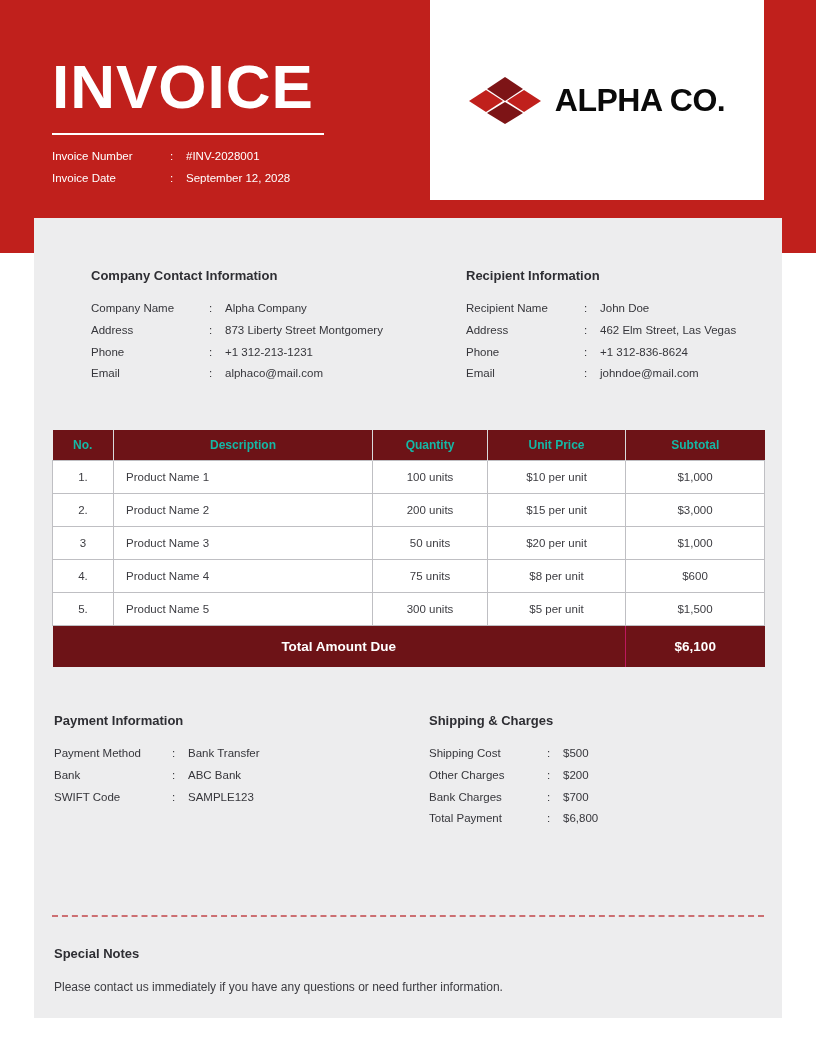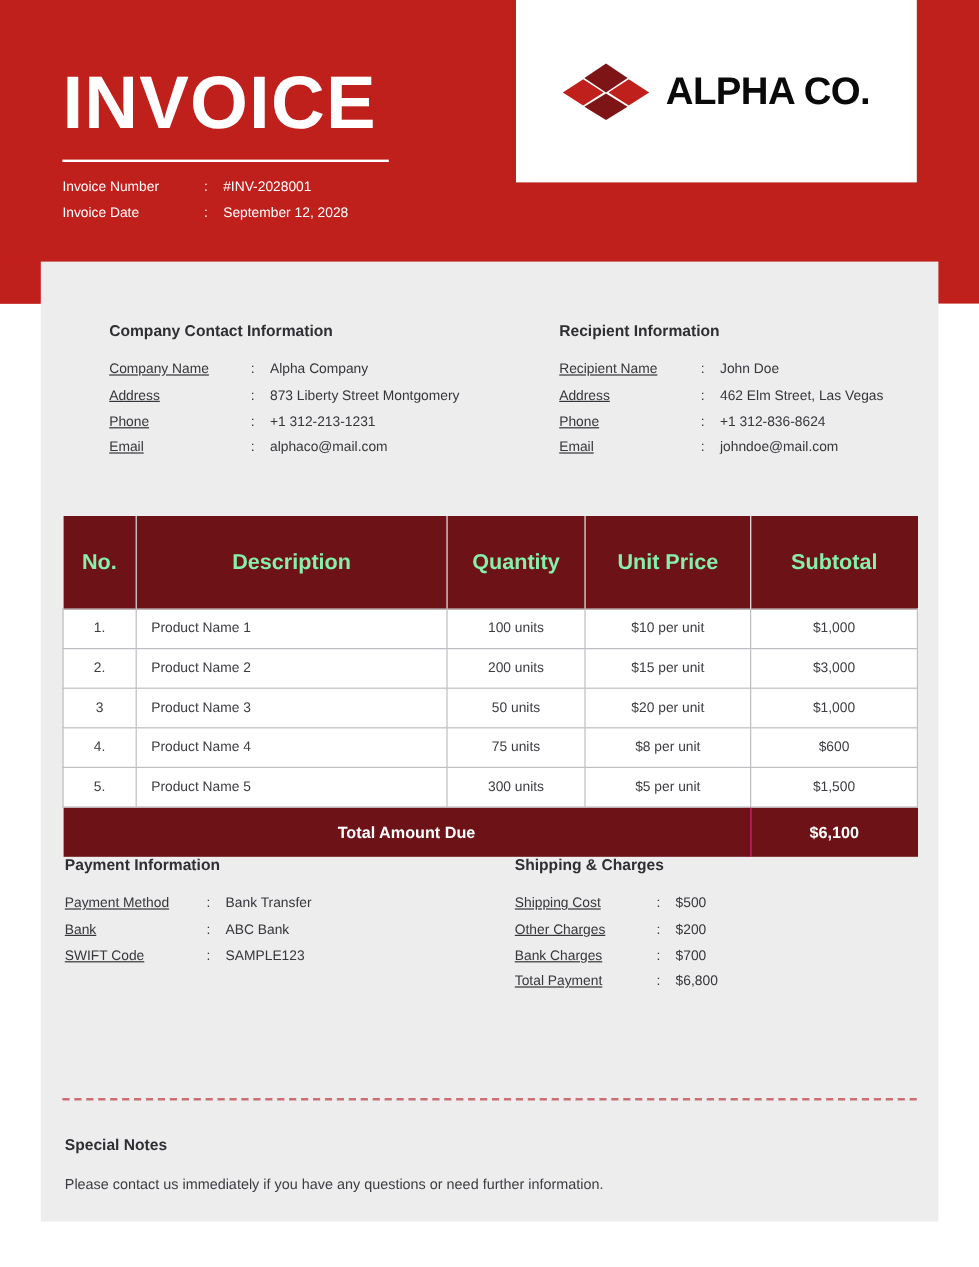--- a/index.html
+++ b/index.html
@@ -76,21 +76,21 @@
   }
   .meta-label { width: 118px; }
   .meta-colon { width: 16px; }
 
   
   .logo-box {
     position: absolute;
     left: 430px;
     top: 0;
     width: 334px;
-    height: 152px;
+    height: 200px;
     background: #ffffff;
     display: flex;
     align-items: center;
     justify-content: center;
     gap: 14px;
   }
 
   .logo-mark {
     width: 72px;
     height: 50px;
@@ -136,45 +136,45 @@
     border-collapse: collapse;
     font-size: 11.5px;
     color: #36363b;
   }
   .kv td {
     padding: 0 0 4.5px 0;
     vertical-align: top;
     line-height: 1.5;
     white-space: nowrap;
   }
-  .kv .k { width: 118px; text-decoration: underline; }
+  .kv .k { width: 118px; }
   .kv .c { width: 16px; }
 
   .info-block.right .kv .k { width: 118px; }
 
   
   .items-wrap {
     position: absolute;
     left: 18px;
     top: 212px;
     width: 712px;
   }
 
   table.items {
     width: 712px;
     border-collapse: collapse;
     table-layout: fixed;
   }
 
   table.items th {
     background: #6d1317;
-    color: #86efac;
-    font-size: 18px;
+    color: #14b8a6;
+    font-size: 12px;
     font-weight: bold;
-    padding: 28px 4px;
+    padding: 8px 4px;
     text-align: center;
     border-right: 1px solid #d9d9db;
   }
   table.items th:last-child { border-right: none; }
 
   table.items td {
     background: #ffffff;
     color: #3c3c41;
     font-size: 11.5px;
     padding: 10px 4px;

